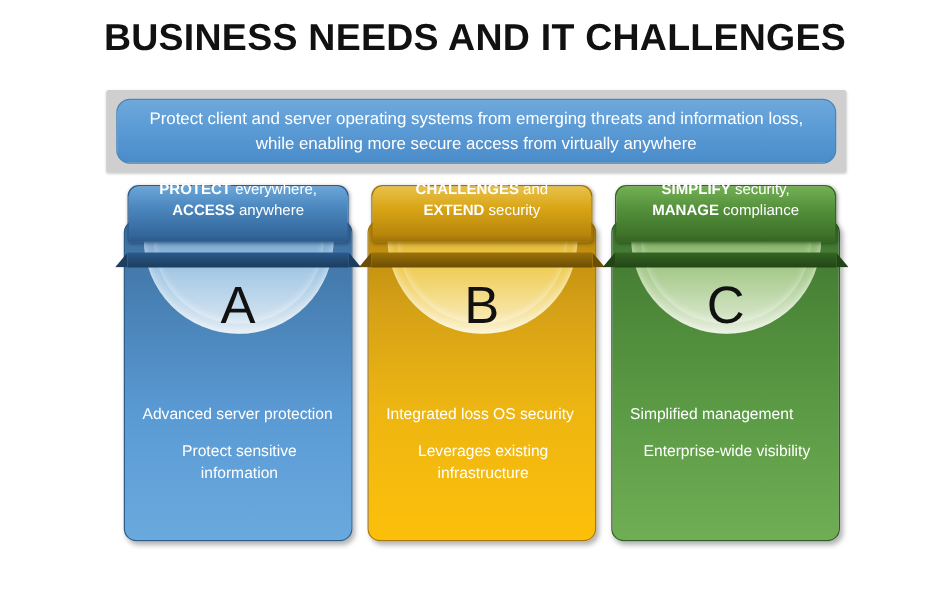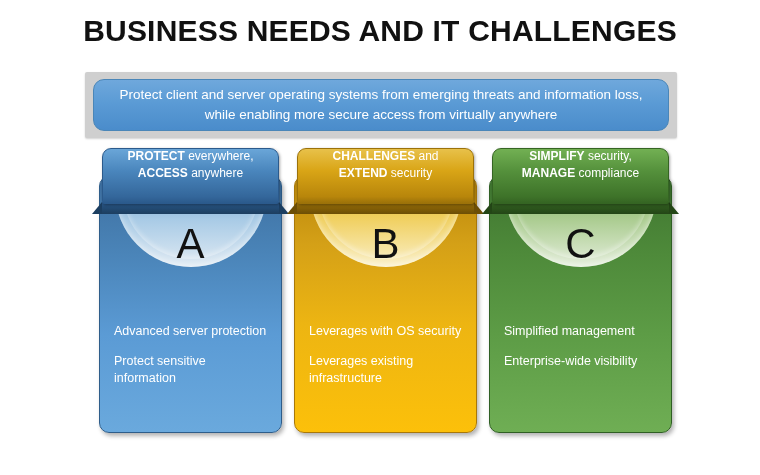--- a/index.html
+++ b/index.html
@@ -158,21 +158,21 @@
     font-family: "Liberation Sans", sans-serif;
     z-index: 3;
   }
 
   
   .tab {
     position: absolute;
     left: 3px;
     top: 0;
     width: 177px;
-    height: 56px;
+    height: 46px;
     border-radius: 9px 9px 3px 3px;
     z-index: 4;
     display: flex;
     align-items: center;
     justify-content: center;
     padding: 0 8px 22px 8px;
     box-shadow: 1px 1px 3px rgba(0,0,0,0.35);
   }
   .tab-a {
     background: linear-gradient(to bottom, #6aa6d8 0%, #4a86bd 40%, #34679b 88%, #2b5a8c 100%);
@@ -236,21 +236,21 @@
     padding: 0 14px;
     z-index: 5;
   }
   .bullet {
     color: #ffffff;
     font-size: 12.5px;
     line-height: 1.35;
     margin-bottom: 13px;
     font-family: "Liberation Sans", sans-serif;
   }
-  .bullet:last-child { margin-bottom: 0; }
+  .bullet:last-child { margin-bottom: 0; text-align: center; }
 </style>
 </head>
 <body>
 
 <div class="slide">
 
   <div class="slide-title">BUSINESS NEEDS AND IT CHALLENGES</div>
 
   <div class="banner-frame">
     <div class="banner-inner">
@@ -278,21 +278,21 @@
           <b>ACCESS</b><span> anywhere</span>
         </div>
       </div>
     </div>
 
     <div class="col col-b">
       <div class="panel panel-b">
         <div class="bowl bowl-b"></div>
         <div class="bowl-letter">B</div>
         <div class="bullets">
-          <div class="bullet">Leverages with OS security</div>
+          <div class="bullet">Integrated loss OS security</div>
           <div class="bullet">Leverages existing infrastructure</div>
         </div>
       </div>
       <div class="fold fold-b"></div>
       <div class="fold-l fold-l-b"></div>
       <div class="fold-r fold-r-b"></div>
       <div class="tab tab-b">
         <div class="tab-text">
           <b>CHALLENGES</b><span> and</span><br>
           <b>EXTEND</b><span> security</span>

